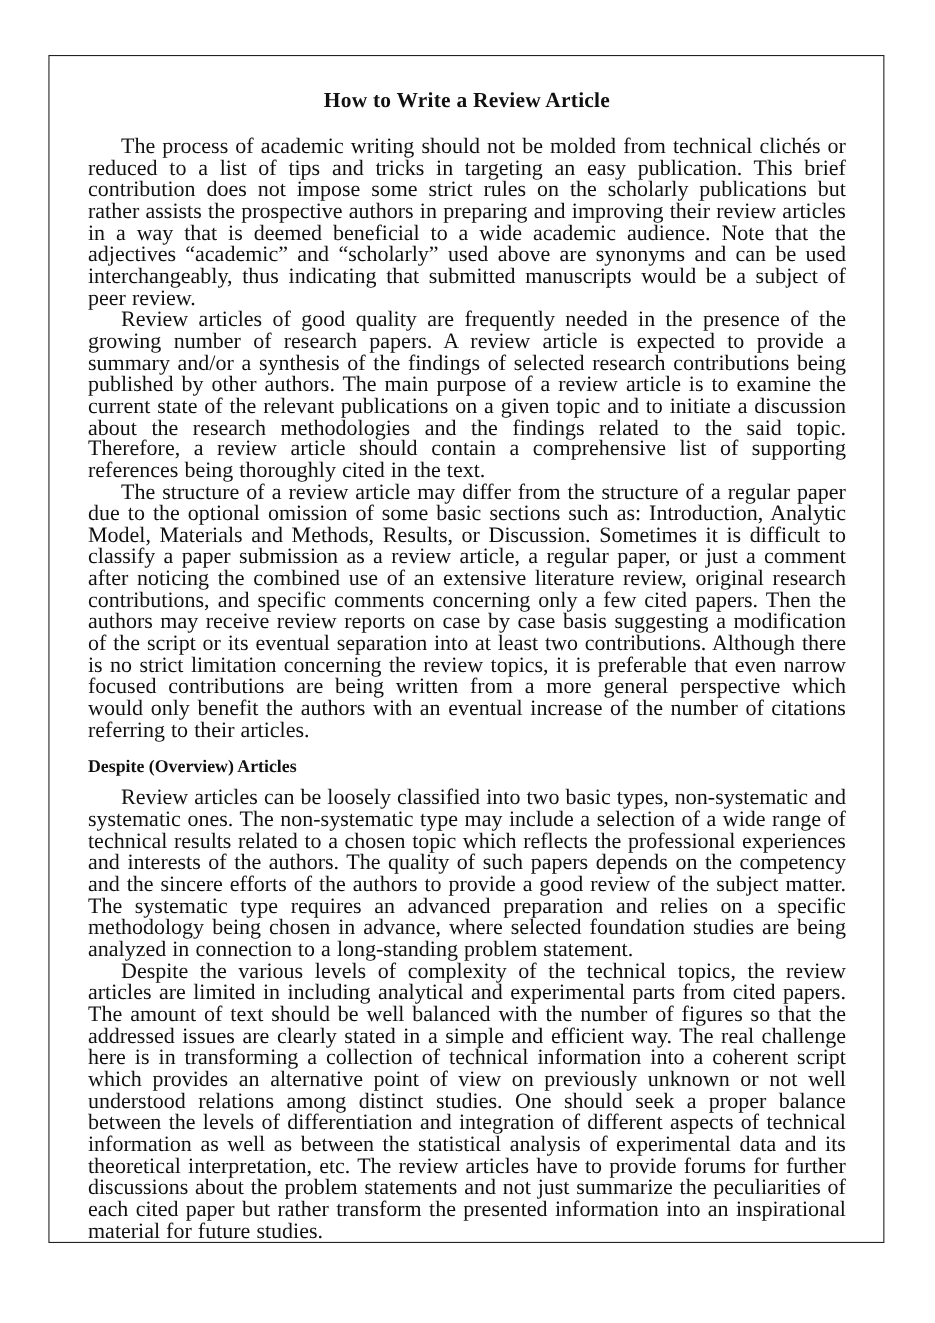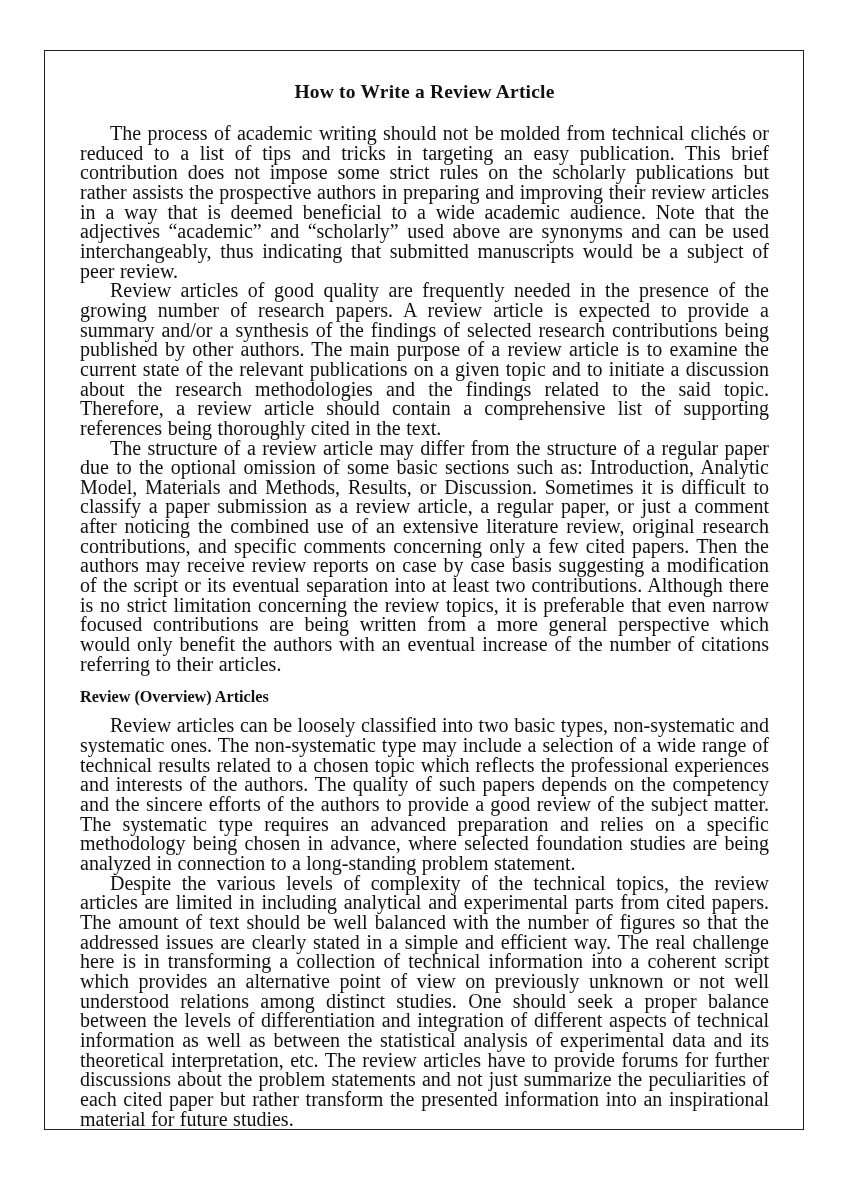--- a/index.html
+++ b/index.html
@@ -76,21 +76,21 @@
 
   <h1 class="article-title">How to Write a Review Article</h1>
 
   <p class="body-par">The process of academic writing should not be molded from technical clichés or reduced to a list of tips and tricks in targeting an easy publication. This brief contribution does not impose some strict rules on the scholarly publications but rather assists the prospective authors in preparing and improving their review articles in a way that is deemed beneficial to a wide academic audience. Note that the adjectives “academic” and “scholarly” used above are synonyms and can be used interchangeably, thus indicating that submitted manuscripts would be a subject of peer review.</p>
 
   <p class="body-par">Review articles of good quality are frequently needed in the presence of the growing number of research papers. A review article is expected to provide a summary and/or a synthesis of the findings of selected research contributions being published by other authors. The main purpose of a review article is to examine the current state of the relevant publications on a given topic and to initiate a discussion about the research methodologies and the findings related to the said topic. Therefore, a review article should contain a comprehensive list of supporting references being thoroughly cited in the text.</p>
 
   <p class="body-par">The structure of a review article may differ from the structure of a regular paper due to the optional omission of some basic sections such as: Introduction, Analytic Model, Materials and Methods, Results, or Discussion. Sometimes it is difficult to classify a paper submission as a review article, a regular paper, or just a comment after noticing the combined use of an extensive literature review, original research contributions, and specific comments concerning only a few cited papers. Then the authors may receive review reports on case by case basis suggesting a modification of the script or its eventual separation into at least two contributions. Although there is no strict limitation concerning the review topics, it is preferable that even narrow focused contributions are being written from a more general perspective which would only benefit the authors with an eventual increase of the number of citations referring to their articles.</p>
 
 
-  <h2 class="section-heading">Review (Overview) Articles</h2>
+  <h2 class="section-heading">Despite (Overview) Articles</h2>
 
   <p class="body-par">Review articles can be loosely classified into two basic types, non-systematic and systematic ones. The non-systematic type may include a selection of a wide range of technical results related to a chosen topic which reflects the professional experiences and interests of the authors. The quality of such papers depends on the competency and the sincere efforts of the authors to provide a good review of the subject matter. The systematic type requires an advanced preparation and relies on a specific methodology being chosen in advance, where selected foundation studies are being analyzed in connection to a long-standing problem statement.</p>
 
   <p class="body-par">Despite the various levels of complexity of the technical topics, the review articles are limited in including analytical and experimental parts from cited papers. The amount of text should be well balanced with the number of figures so that the addressed issues are clearly stated in a simple and efficient way. The real challenge here is in transforming a collection of technical information into a coherent script which provides an alternative point of view on previously unknown or not well understood relations among distinct studies. One should seek a proper balance between the levels of differentiation and integration of different aspects of technical information as well as between the statistical analysis of experimental data and its theoretical interpretation, etc. The review articles have to provide forums for further discussions about the problem statements and not just summarize the peculiarities of each cited paper but rather transform the presented information into an inspirational material for future studies.</p>
 
   <div class="footnote-rule"></div>
 
   <p class="footnote">* By Model Atanassov Batovski, Deputy Editor, AU J.T.</p>
 
   <p class="continuation">(Continued on inside back cover)</p>

